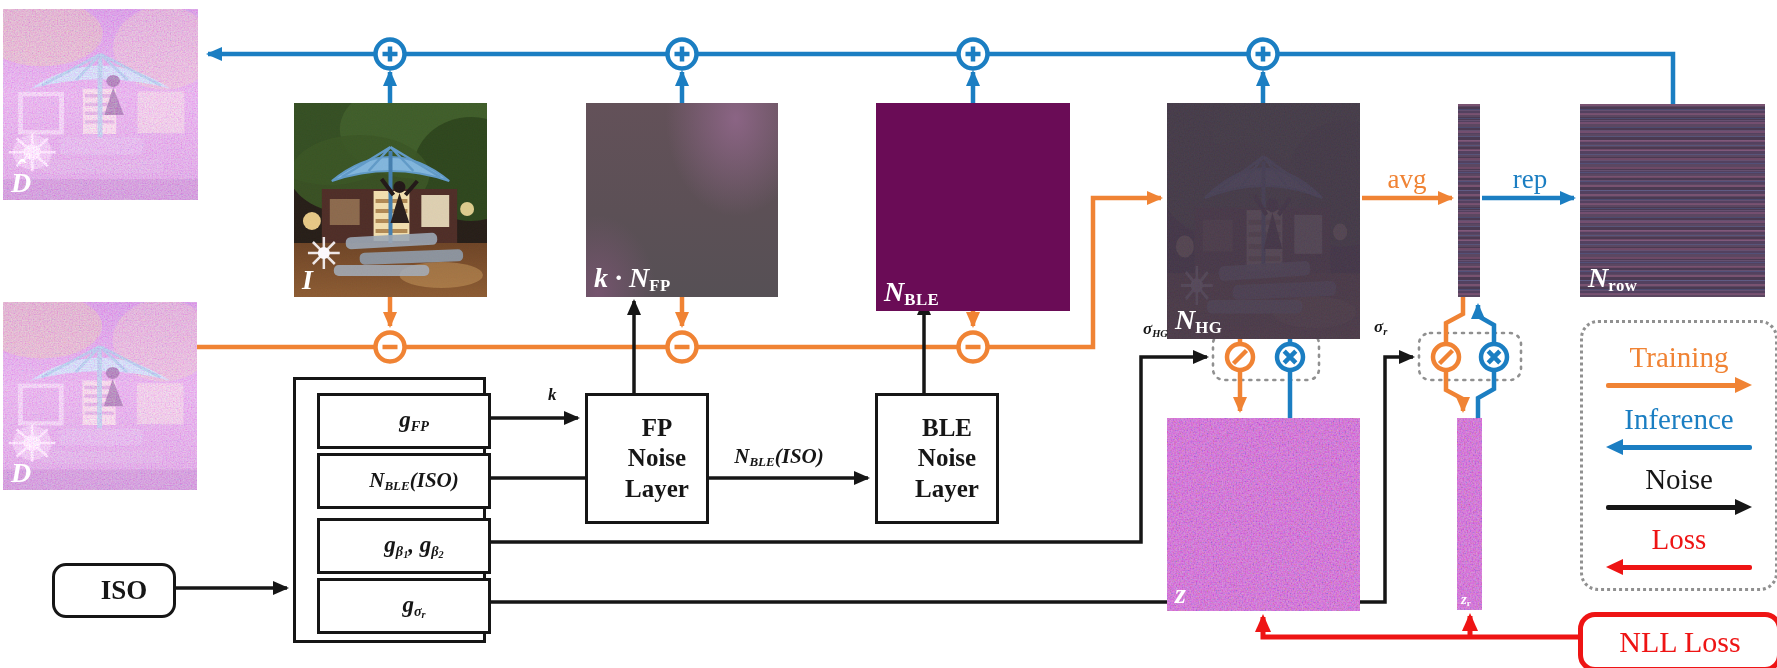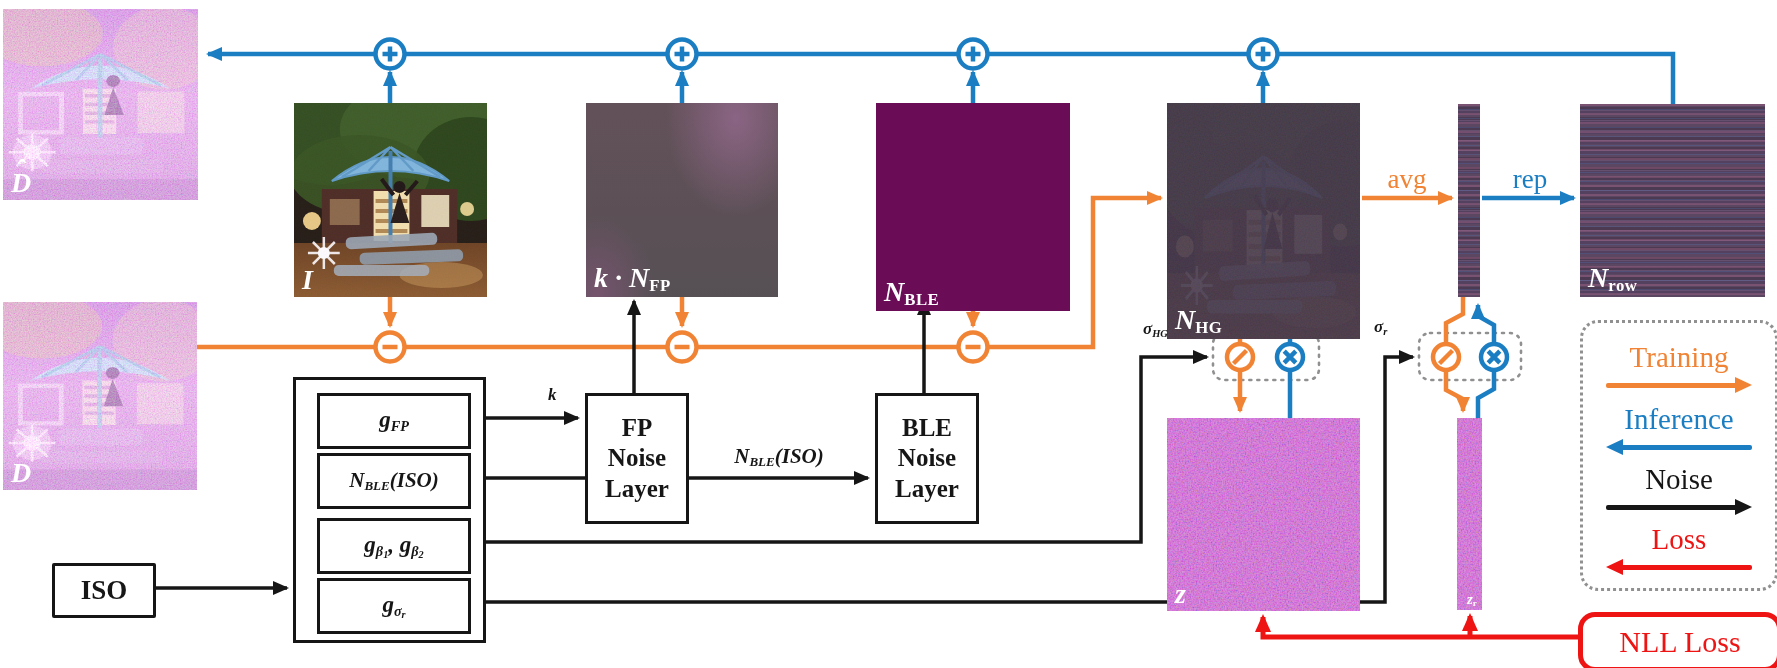--- a/index.html
+++ b/index.html
@@ -26,26 +26,26 @@
   .stripes{background:
      repeating-linear-gradient(180deg, rgba(190,110,150,.30) 0 2px, rgba(0,0,0,0) 2px 5px,
         rgba(80,120,185,.28) 5px 6px, rgba(0,0,0,0) 6px 9px),
      repeating-linear-gradient(180deg, #5b4761 0 3px, #4b3a52 3px 6px, #655070 6px 7px, #53415f 7px 10px);}
   .knfp-bg{background:
      radial-gradient(100px 140px at 78% 8%, rgba(146,104,140,.85), rgba(146,104,140,0) 70%),
      radial-gradient(90px 120px at 6% 98%, rgba(130,86,120,.7), rgba(130,86,120,0) 65%),
      linear-gradient(180deg,#635159 0%, #5c5056 55%, #565055 100%);}
   
   .box{position:absolute;z-index:3;background:#fff;border:3px solid var(--black);
-       display:flex;align-items:center;justify-content:center;color:var(--black);}
+       display:flex;align-items:center;justify-content:center;color:var(--black);padding-left:20px;}
   .pbox{font-weight:bold;font-style:italic;font-size:23px;}
   .pbox .sb,.mathlab .sb{font-size:.62em;vertical-align:-0.25em;}
   .pbox .ss,.mathlab .ss{font-size:.72em;vertical-align:-0.18em;}
   .layerbox{flex-direction:column;font-weight:bold;font-size:25px;line-height:1.22;}
-  .isobox{border-radius:2px;border-width:3.5px;font-weight:bold;font-size:27px;}
+  .isobox{border-radius:14px;border-width:3.5px;font-weight:bold;font-size:27px;}
   .outerbox{position:absolute;z-index:2;border:3px solid var(--black);background:#fff;}
   .mathlab{position:absolute;z-index:4;color:var(--black);font-weight:bold;font-style:italic;
            font-size:17px;line-height:1;}
   .flowlab{position:absolute;z-index:4;font-size:27px;line-height:1;text-align:center;}
   
   .legend{position:absolute;z-index:3;border:3px dotted var(--gray_dotted);border-radius:18px;background:#fff;}
   .leg-label{position:absolute;width:100%;text-align:center;font-size:29px;line-height:1;}
   .leg-arrow{position:absolute;left:23px;width:146px;height:16px;}
   .leg-line{position:absolute;top:6px;height:4.5px;border-radius:2px;}
   .leg-head{position:absolute;width:0;height:0;border-top:8px solid transparent;border-bottom:8px solid transparent;}
@@ -275,21 +275,21 @@
         <rect width="193" height="193" filter="url(#purpleNoise)" opacity="0.85"></rect>
       </svg>
     <span class="tile-label">z</span>
   </div>
 
   <div class="tile" style="left:1457px;top:418px;width:25px;height:192px">
     <svg viewBox="0 0 25 192" preserveAspectRatio="none">
         <rect width="25" height="192" fill="var(--z_fill)"></rect>
         <rect width="25" height="192" filter="url(#purpleNoise)" opacity="0.85"></rect>
       </svg>
-    <span class="tile-label" style="font-size:15px;left:10px;bottom:2px"><span>z</span><span class="sb">r</span></span>
+    <span class="tile-label" style="font-size:15px;left:4px;bottom:2px"><span>z</span><span class="sb">r</span></span>
   </div>
 
   <div class="outerbox" style="left:293px;top:377px;width:187px;height:260px"></div>
   <div class="box pbox" style="left:317px;top:393px;width:148px;height:50px">
     <span><span>g</span><span class="sb">FP</span></span>
   </div>
   <div class="box pbox" style="left:317px;top:453px;width:148px;height:50px;font-size:21px">
     <span><span>N</span><span class="sb">BLE</span><span>(ISO)</span></span>
   </div>
   <div class="box pbox" style="left:317px;top:518px;width:148px;height:50px">

